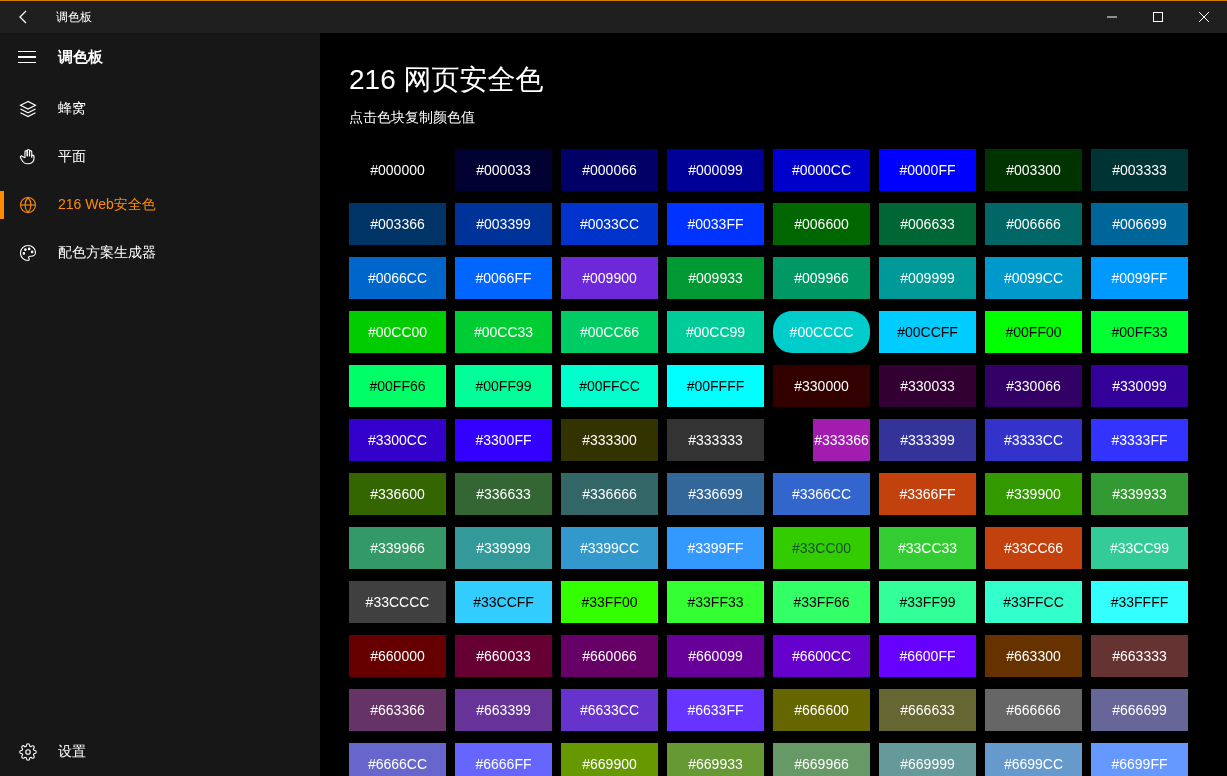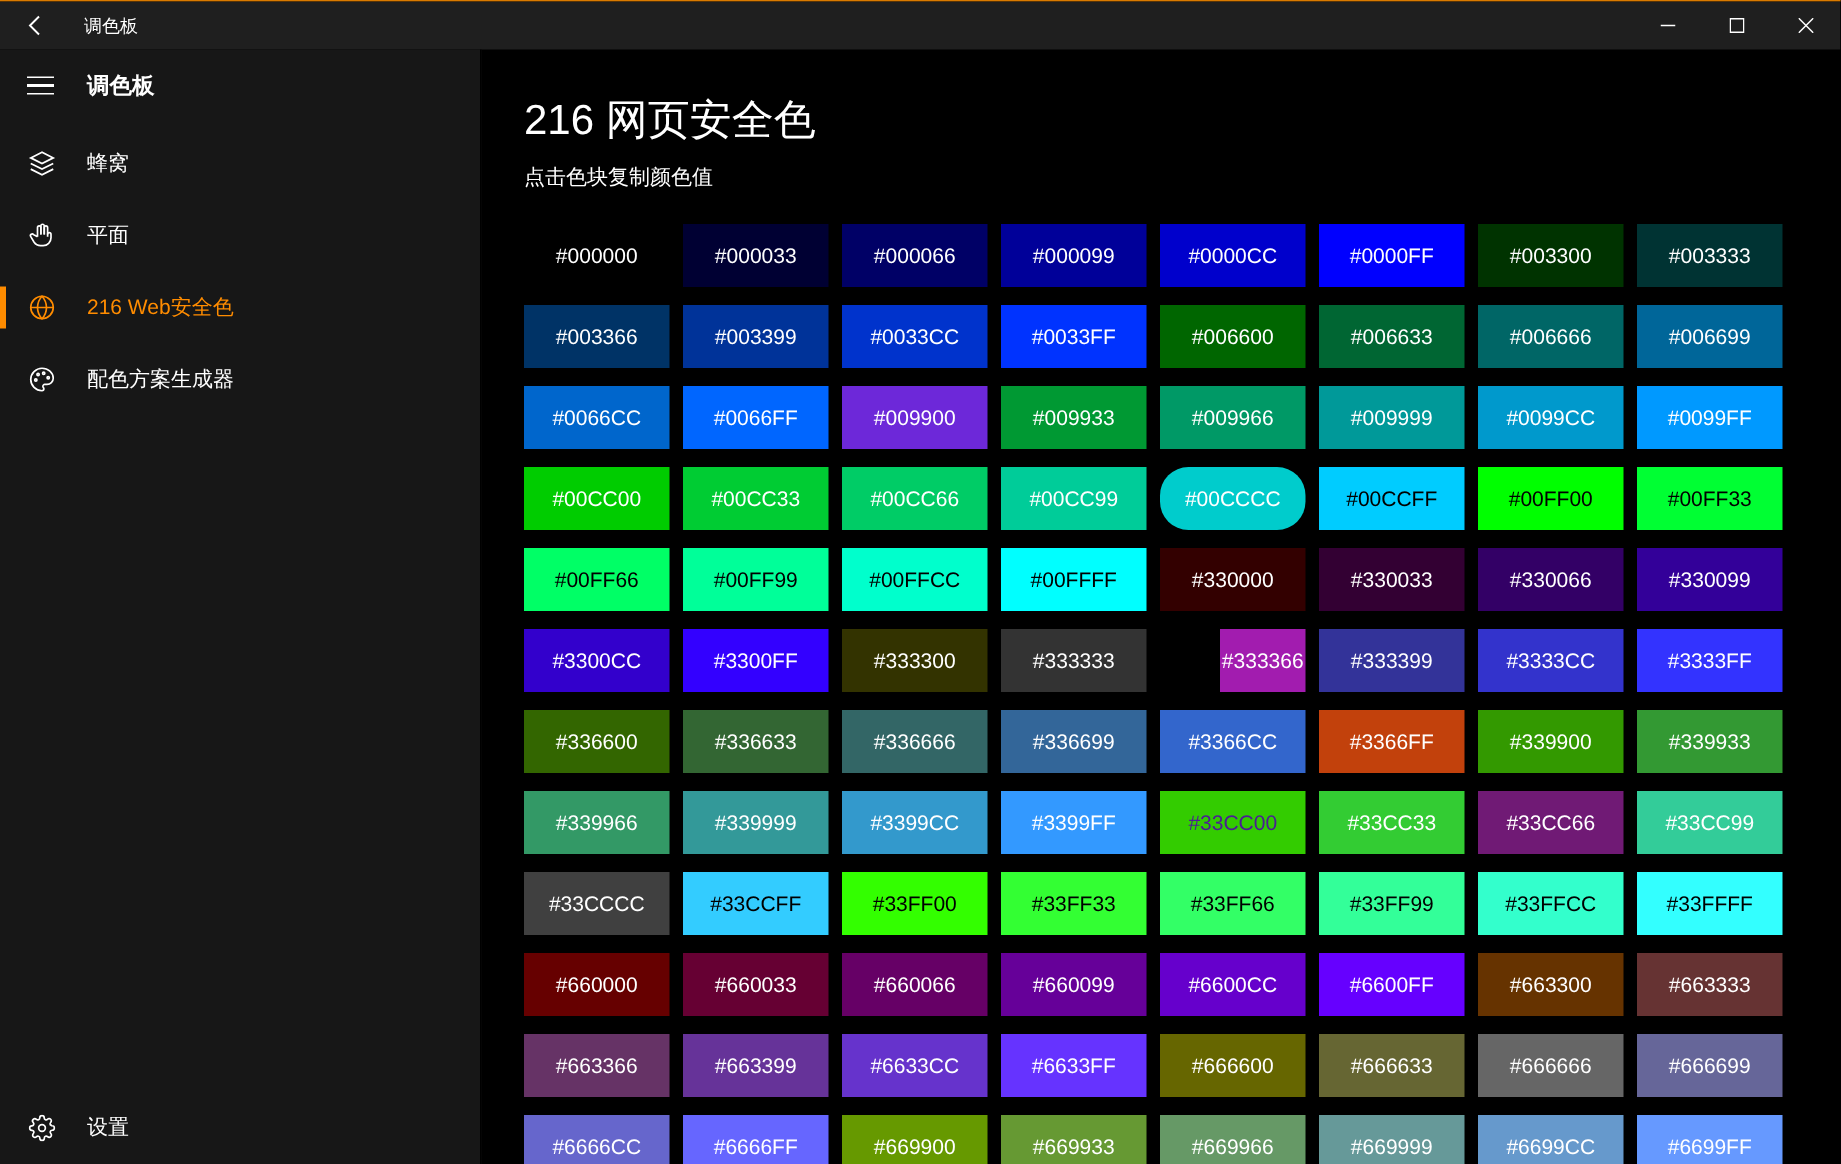--- a/index.html
+++ b/index.html
@@ -292,23 +292,23 @@
         <div class="swatch" style="background: rgb(51, 102, 102); color: rgb(255, 255, 255);">#336666</div>
         <div class="swatch" style="background: rgb(51, 102, 153); color: rgb(255, 255, 255);">#336699</div>
         <div class="swatch" style="background: rgb(51, 102, 204); color: rgb(255, 255, 255);">#3366CC</div>
         <div class="swatch" style="background: #c2410c; color: rgb(255, 255, 255);">#3366FF</div>
         <div class="swatch" style="background: rgb(51, 153, 0); color: rgb(255, 255, 255);">#339900</div>
         <div class="swatch" style="background: rgb(51, 153, 51); color: rgb(255, 255, 255);">#339933</div>
         <div class="swatch" style="background: rgb(51, 153, 102); color: rgb(255, 255, 255);">#339966</div>
         <div class="swatch" style="background: rgb(51, 153, 153); color: rgb(255, 255, 255);">#339999</div>
         <div class="swatch" style="background: rgb(51, 153, 204); color: rgb(255, 255, 255);">#3399CC</div>
         <div class="swatch" style="background: rgb(51, 153, 255); color: rgb(255, 255, 255);">#3399FF</div>
-        <div class="swatch" style="background: rgb(51, 204, 0); color: #4c1d95;">#33CC00</div>
+        <div class="swatch" style="background: rgb(51, 204, 0); color: #14532d;">#33CC00</div>
         <div class="swatch" style="background: rgb(51, 204, 51); color: rgb(255, 255, 255);">#33CC33</div>
-        <div class="swatch" style="background: #701a75; color: rgb(255, 255, 255);">#33CC66</div>
+        <div class="swatch" style="background: #c2410c; color: rgb(255, 255, 255);">#33CC66</div>
         <div class="swatch" style="background: rgb(51, 204, 153); color: rgb(255, 255, 255);">#33CC99</div>
         <div class="swatch" style="background: #404040; color: rgb(255, 255, 255);">#33CCCC</div>
         <div class="swatch" style="background: rgb(51, 204, 255); color: rgb(0, 0, 0);">#33CCFF</div>
         <div class="swatch" style="background: rgb(51, 255, 0); color: rgb(0, 0, 0);">#33FF00</div>
         <div class="swatch" style="background: rgb(51, 255, 51); color: rgb(0, 0, 0);">#33FF33</div>
         <div class="swatch" style="background: rgb(51, 255, 102); color: rgb(0, 0, 0);">#33FF66</div>
         <div class="swatch" style="background: rgb(51, 255, 153); color: rgb(0, 0, 0);">#33FF99</div>
         <div class="swatch" style="background: rgb(51, 255, 204); color: rgb(0, 0, 0);">#33FFCC</div>
         <div class="swatch" style="background: rgb(51, 255, 255); color: rgb(0, 0, 0);">#33FFFF</div>
         <div class="swatch" style="background: rgb(102, 0, 0); color: rgb(255, 255, 255);">#660000</div>

